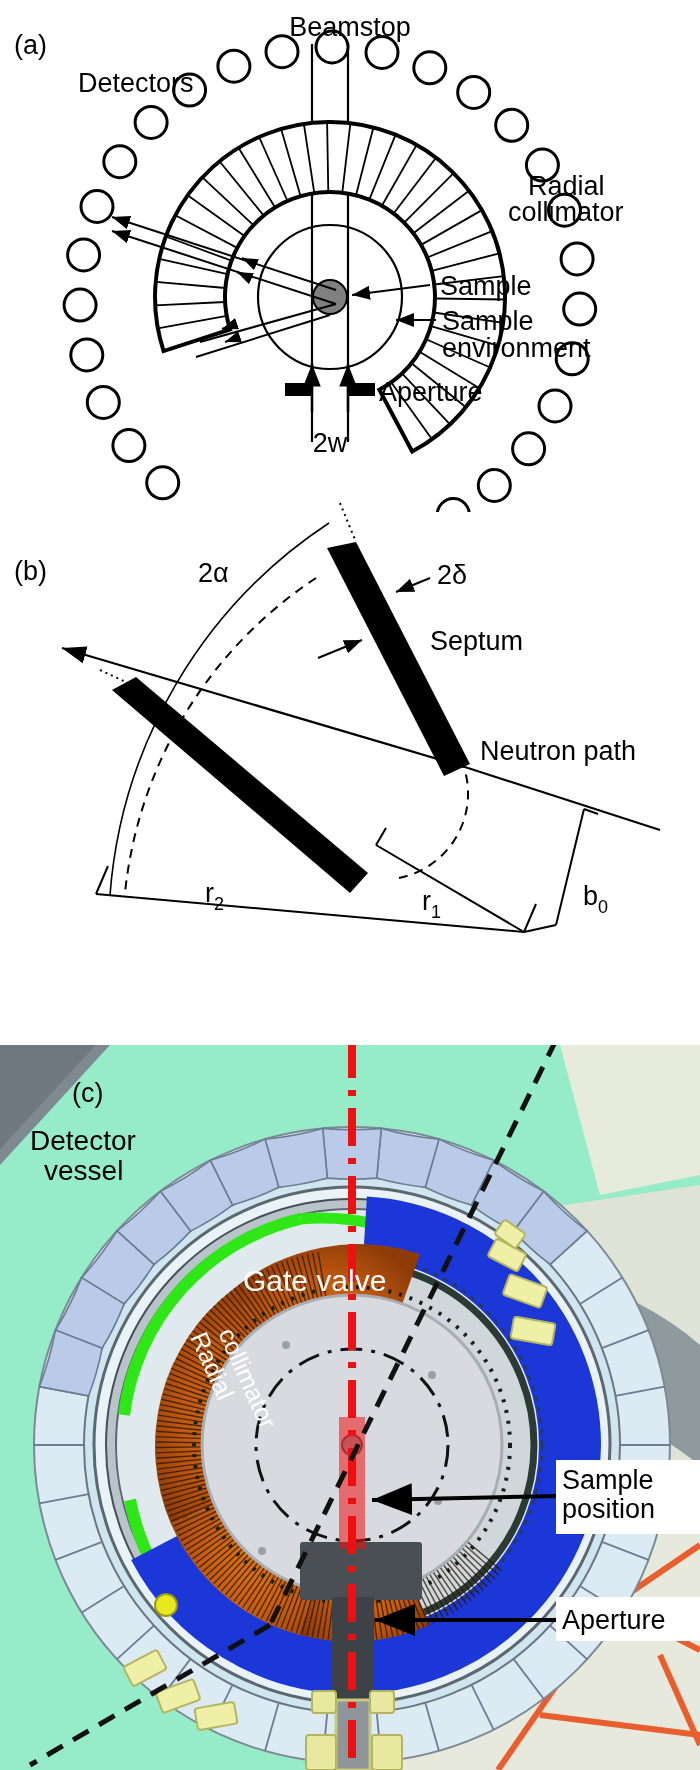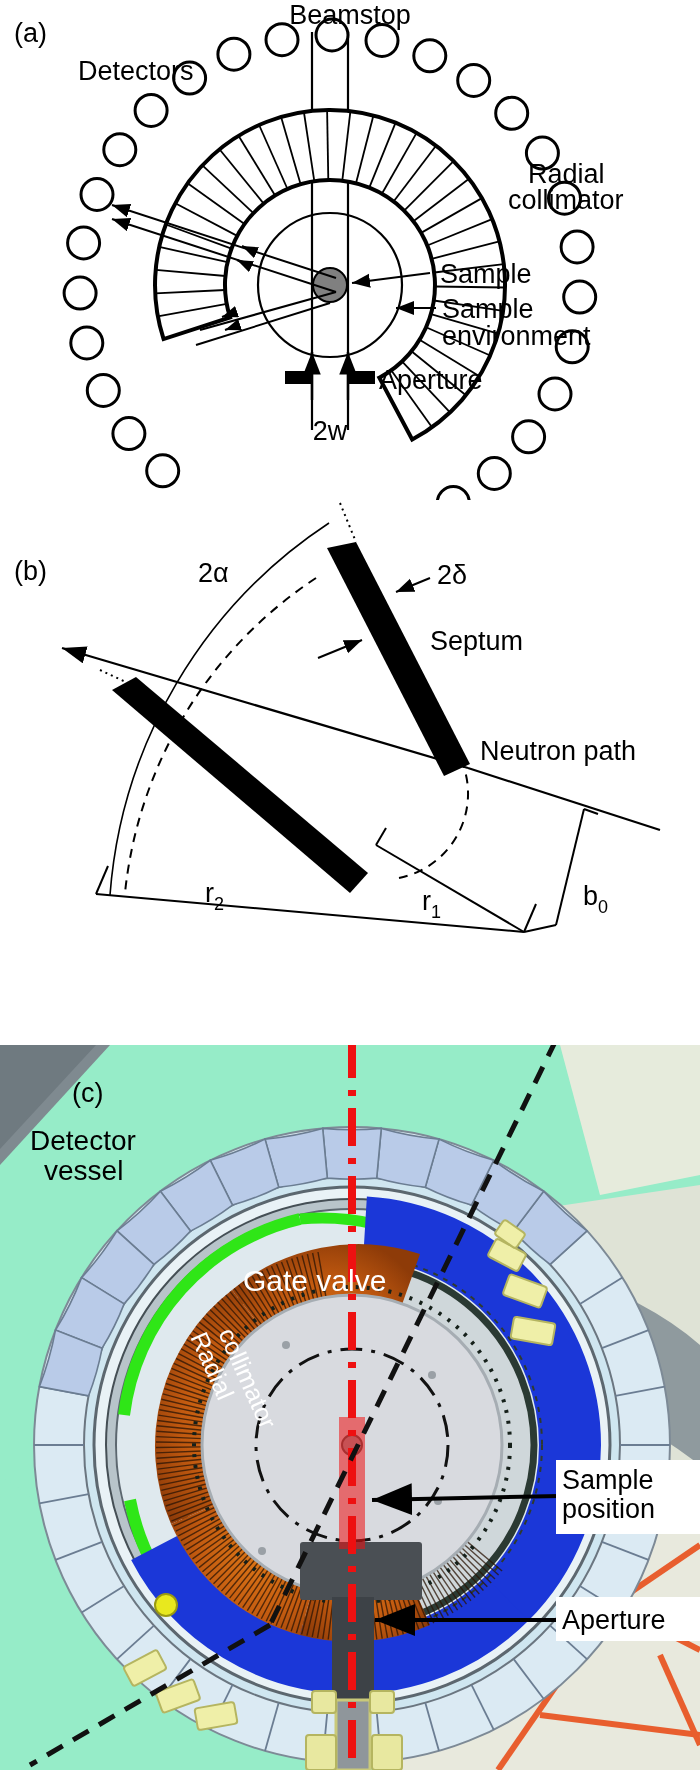--- a/index.html
+++ b/index.html
@@ -1,19 +1,19 @@
 <!DOCTYPE html>
 <html><head>
 <meta charset="utf-8">
 <style>
   html,body{margin:0;padding:0;background:#fff;}
   body{width:700px;height:1770px;position:relative;overflow:hidden;
        font-family:"Liberation Sans", sans-serif;color:#000;}
   .panel{position:absolute;left:0;width:700px;}
-  #panel-a{top:0;height:500px;text-decoration:underline;}
+  #panel-a{top:12px;height:500px;text-decoration:underline;}
   #panel-b{top:500px;height:545px;}
   #panel-c{top:1045px;height:725px;overflow:hidden;}
   svg{display:block;}
   .lbl{font-family:"Liberation Sans", sans-serif;fill:#000;}
   .panel-tag{font-size:27px;}
   .big{font-size:27px;}
   .wht{fill:#fff;}
 </style>
 </head>
 <body>

